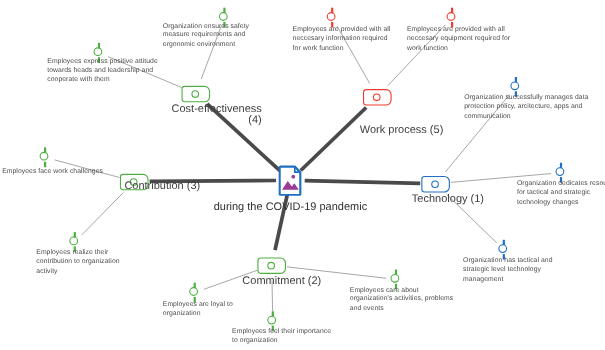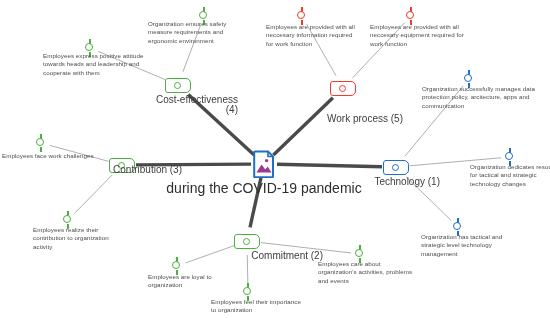--- a/index.html
+++ b/index.html
@@ -45,21 +45,21 @@
     position:absolute;font-size:10px;line-height:9.5px;color:#3d3d3d;
     text-align:right;white-space:pre-line;
   }
 
   
   .center{position:absolute;width:0;height:0;}
   .center .file{
     position:absolute;left:-11px;top:-14px;width:22px;height:28px;
   }
   .center-label{
-    position:absolute;font-size:14px;line-height:13px;color:#2e2e2e;
+    position:absolute;font-size:10px;line-height:13px;color:#2e2e2e;
     text-align:center;white-space:nowrap;
   }
 
   .green{color:#4caf3f;}
   .blue{color:#1f6fc4;}
   .red{color:#ef3b2c;}
 </style>
 </head>
 <body>
 
@@ -203,21 +203,21 @@
           <div class="stub-b"></div>
         </div>
       </div>
       <div class="leaf-label" style="left: 33px; top: 226px; width: 130px;">Employees realize their
 contribution to organization
 activity</div>
       <div class="cat green" style="left: 247px; top: 241px;">
         <div class="tag"></div>
         <div class="dot"></div>
       </div>
-      <div class="cat-label" style="left: 203px; top: 251px; width: 120px;">Commitment (2)</div>
+      <div class="cat-label" style="left: 172px; top: 251px; width: 120px;">Commitment (2)</div>
       <div class="leaf green" style="left: 177px; top: 266px;">
         <div class="glyph">
           <div class="stub-t"></div>
           <div class="ring"></div>
           <div class="stub-b"></div>
         </div>
       </div>
       <div class="leaf-label" style="left: 148px; top: 273px; width: 130px;">Employees are loyal to
 organization</div>
       <div class="leaf green" style="left: 248px; top: 292px;">

